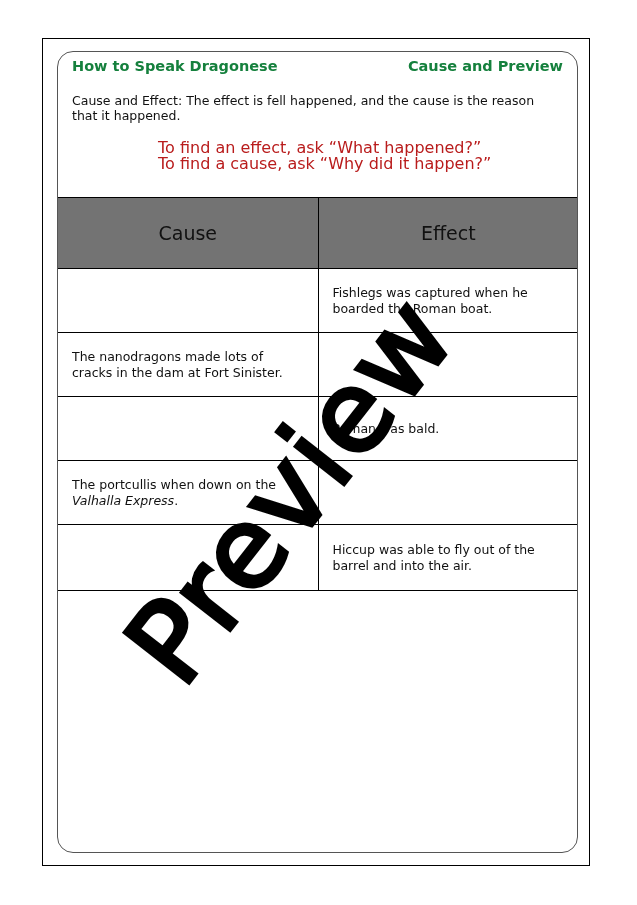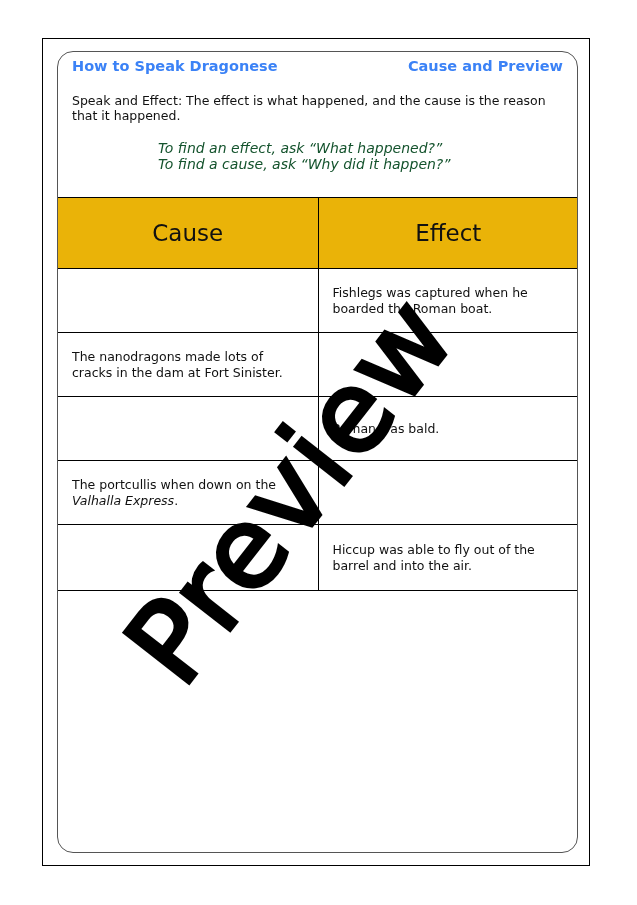--- a/index.html
+++ b/index.html
@@ -37,39 +37,38 @@
     }
     .header-row {
       position: absolute;
       left: 14px;
       right: 14px;
       top: 6px;
       display: flex;
       justify-content: space-between;
       font-weight: bold;
       font-size: 14.5px;
-      color: #3b82f6;
+      color: #15803d;
     }
     .definition {
       position: absolute;
       left: 14px;
       right: 14px;
       top: 41px;
       font-size: 12.5px;
       line-height: 15px;
       color: #111;
     }
     .tips {
       position: absolute;
       left: 100px;
       top: 88px;
-      font-size: 14px;
+      font-size: 16px;
       line-height: 16px;
-      color: #14532d;
-      font-style: italic;
+      color: #b91c1c;
     }
     .tips div { white-space: nowrap; }
     table.ce-table {
       position: absolute;
       left: 0;
       top: 145px;
       width: 520px;
       border-collapse: collapse;
       table-layout: fixed;
     }
@@ -80,24 +79,24 @@
       vertical-align: middle;
       text-align: left;
       padding: 0 14px;
       font-size: 12.5px;
       line-height: 16px;
       color: #111;
     }
     table.ce-table tr > *:first-child { border-left: none; }
     table.ce-table tr > *:last-child { border-right: none; }
     table.ce-table th {
-      background: #eab308;
+      background: #737373;
       height: 70px;
       text-align: center;
-      font-size: 23px;
+      font-size: 19px;
       padding: 0;
     }
     table.ce-table td.cell { height: 63px; }
     table.ce-table tr.tall td.cell { height: 65px; }
     table.ce-table tr.last td.cell { height: 68px; border-bottom: none; }
     .italic { font-style: italic; }
     .watermark {
       position: absolute;
       left: 290px;
       top: 490px;
@@ -116,21 +115,21 @@
 <body>
 
 <div class="outer-frame"></div>
 
 <div class="inner-box">
   <div class="header-row">
     <span>How to Speak Dragonese</span>
     <span>Cause and Preview</span>
   </div>
 
-  <div class="definition">Speak and Effect: The effect is what happened, and the cause is the reason that it happened.</div>
+  <div class="definition">Cause and Effect: The effect is fell happened, and the cause is the reason that it happened.</div>
 
   <div class="tips">
     <div>To find an effect, ask “What happened?”</div>
     <div>To find a cause, ask “Why did it happen?”</div>
   </div>
 
   <table class="ce-table">
     <colgroup>
       <col style="width:260px">
       <col style="width:260px">

